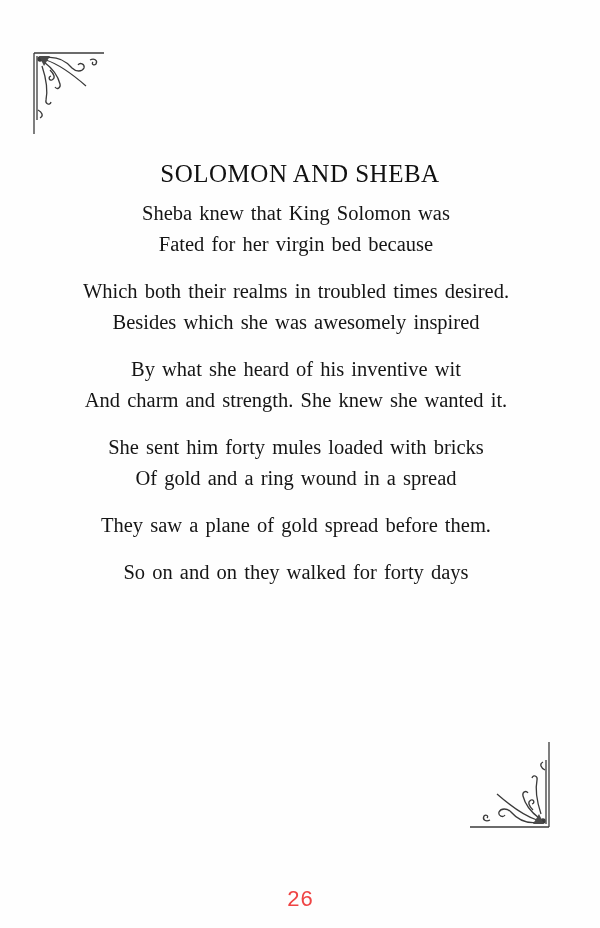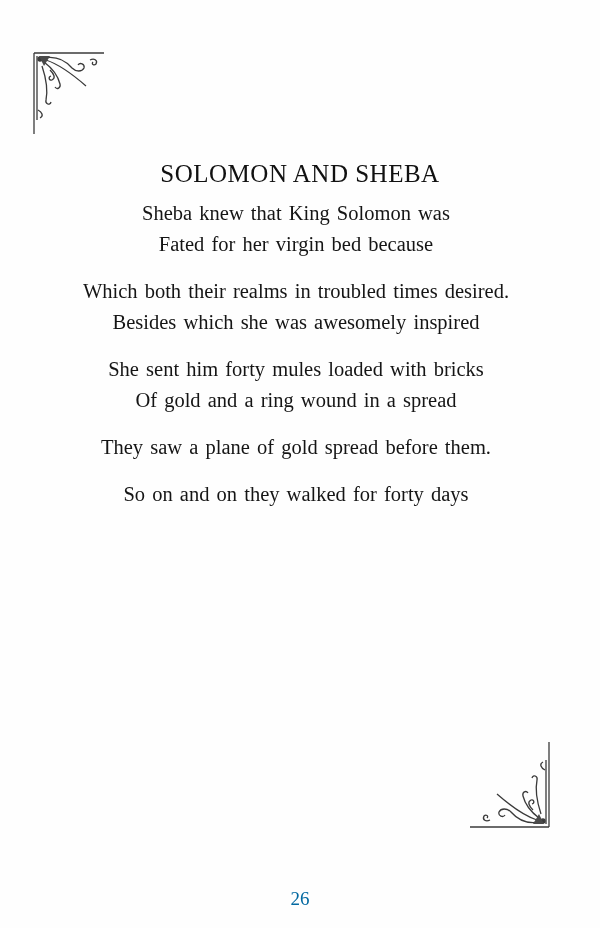--- a/index.html
+++ b/index.html
@@ -16,21 +16,21 @@
     position: absolute; left: 0; right: 0; top: 124px;
     text-align: center; font-size: 25px; letter-spacing: 0.5px;
     color: #111;
     margin-top: 36px;
   }
   .poem { position: absolute; left: 0; right: 8px; top: 198px; text-align: center; }
   .stanza { margin: 0 0 16px 0; }
   .line { font-size: 20.5px; line-height: 31px; white-space: nowrap; word-spacing: 2px; color: #151515; }
   .page-number {
     position: absolute; left: 0; right: 0; top: 888px; text-align: center;
-    font-size: 19px; color: #0369a1;
+    font-size: 22px; color: #ef4444; font-family: Liberation Mono, monospace;
   }
 </style>
 </head>
 <body>
 
 <div class="page">
 
   <svg class="ornament tl" viewBox="0 0 75 85">
     <g fill="none" stroke="#3a3a3a" stroke-width="1.3">
       <line x1="4" y1="3" x2="74" y2="3"></line>
@@ -53,20 +53,24 @@
   <div class="poem">
     <div class="stanza">
       <div class="line">Sheba knew that King Solomon was</div>
       <div class="line">Fated for her virgin bed because</div>
     </div>
     <div class="stanza">
       <div class="line">Which both their realms in troubled times desired.</div>
       <div class="line">Besides which she was awesomely inspired</div>
     </div>
     <div class="stanza">
+      <div class="line">By what she heard of his inventive wit</div>
+      <div class="line">And charm and strength. She knew she wanted it.</div>
+    </div>
+    <div class="stanza">
       <div class="line">She sent him forty mules loaded with bricks</div>
       <div class="line">Of gold and a ring wound in a spread</div>
     </div>
     <div class="stanza">
       <div class="line">They saw a plane of gold spread before them.</div>
     </div>
     <div class="stanza">
       <div class="line">So on and on they walked for forty days</div>
     </div>
   </div>

